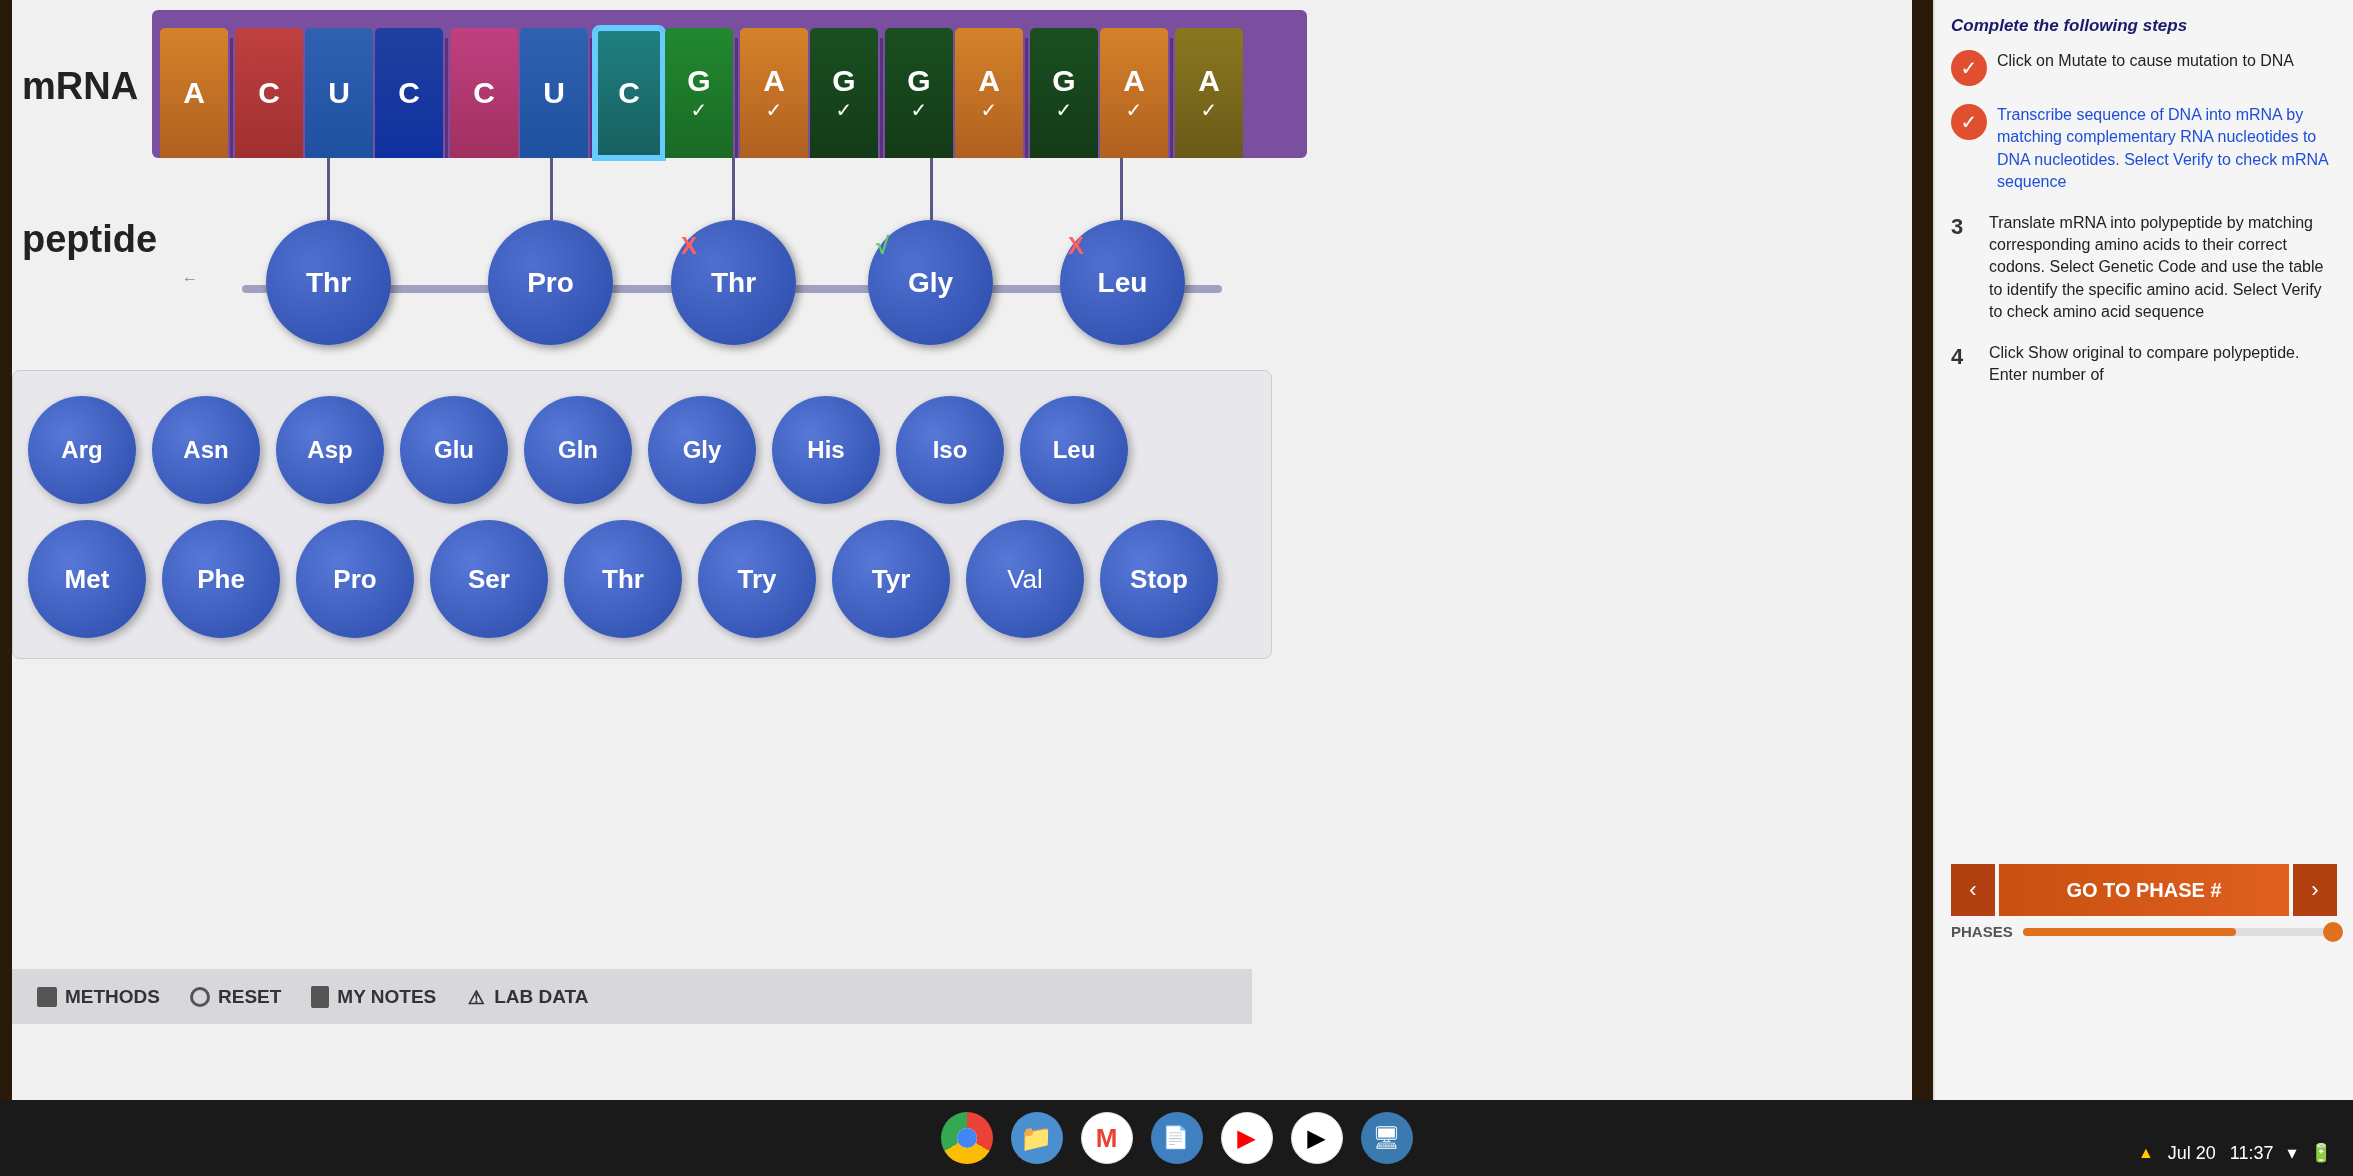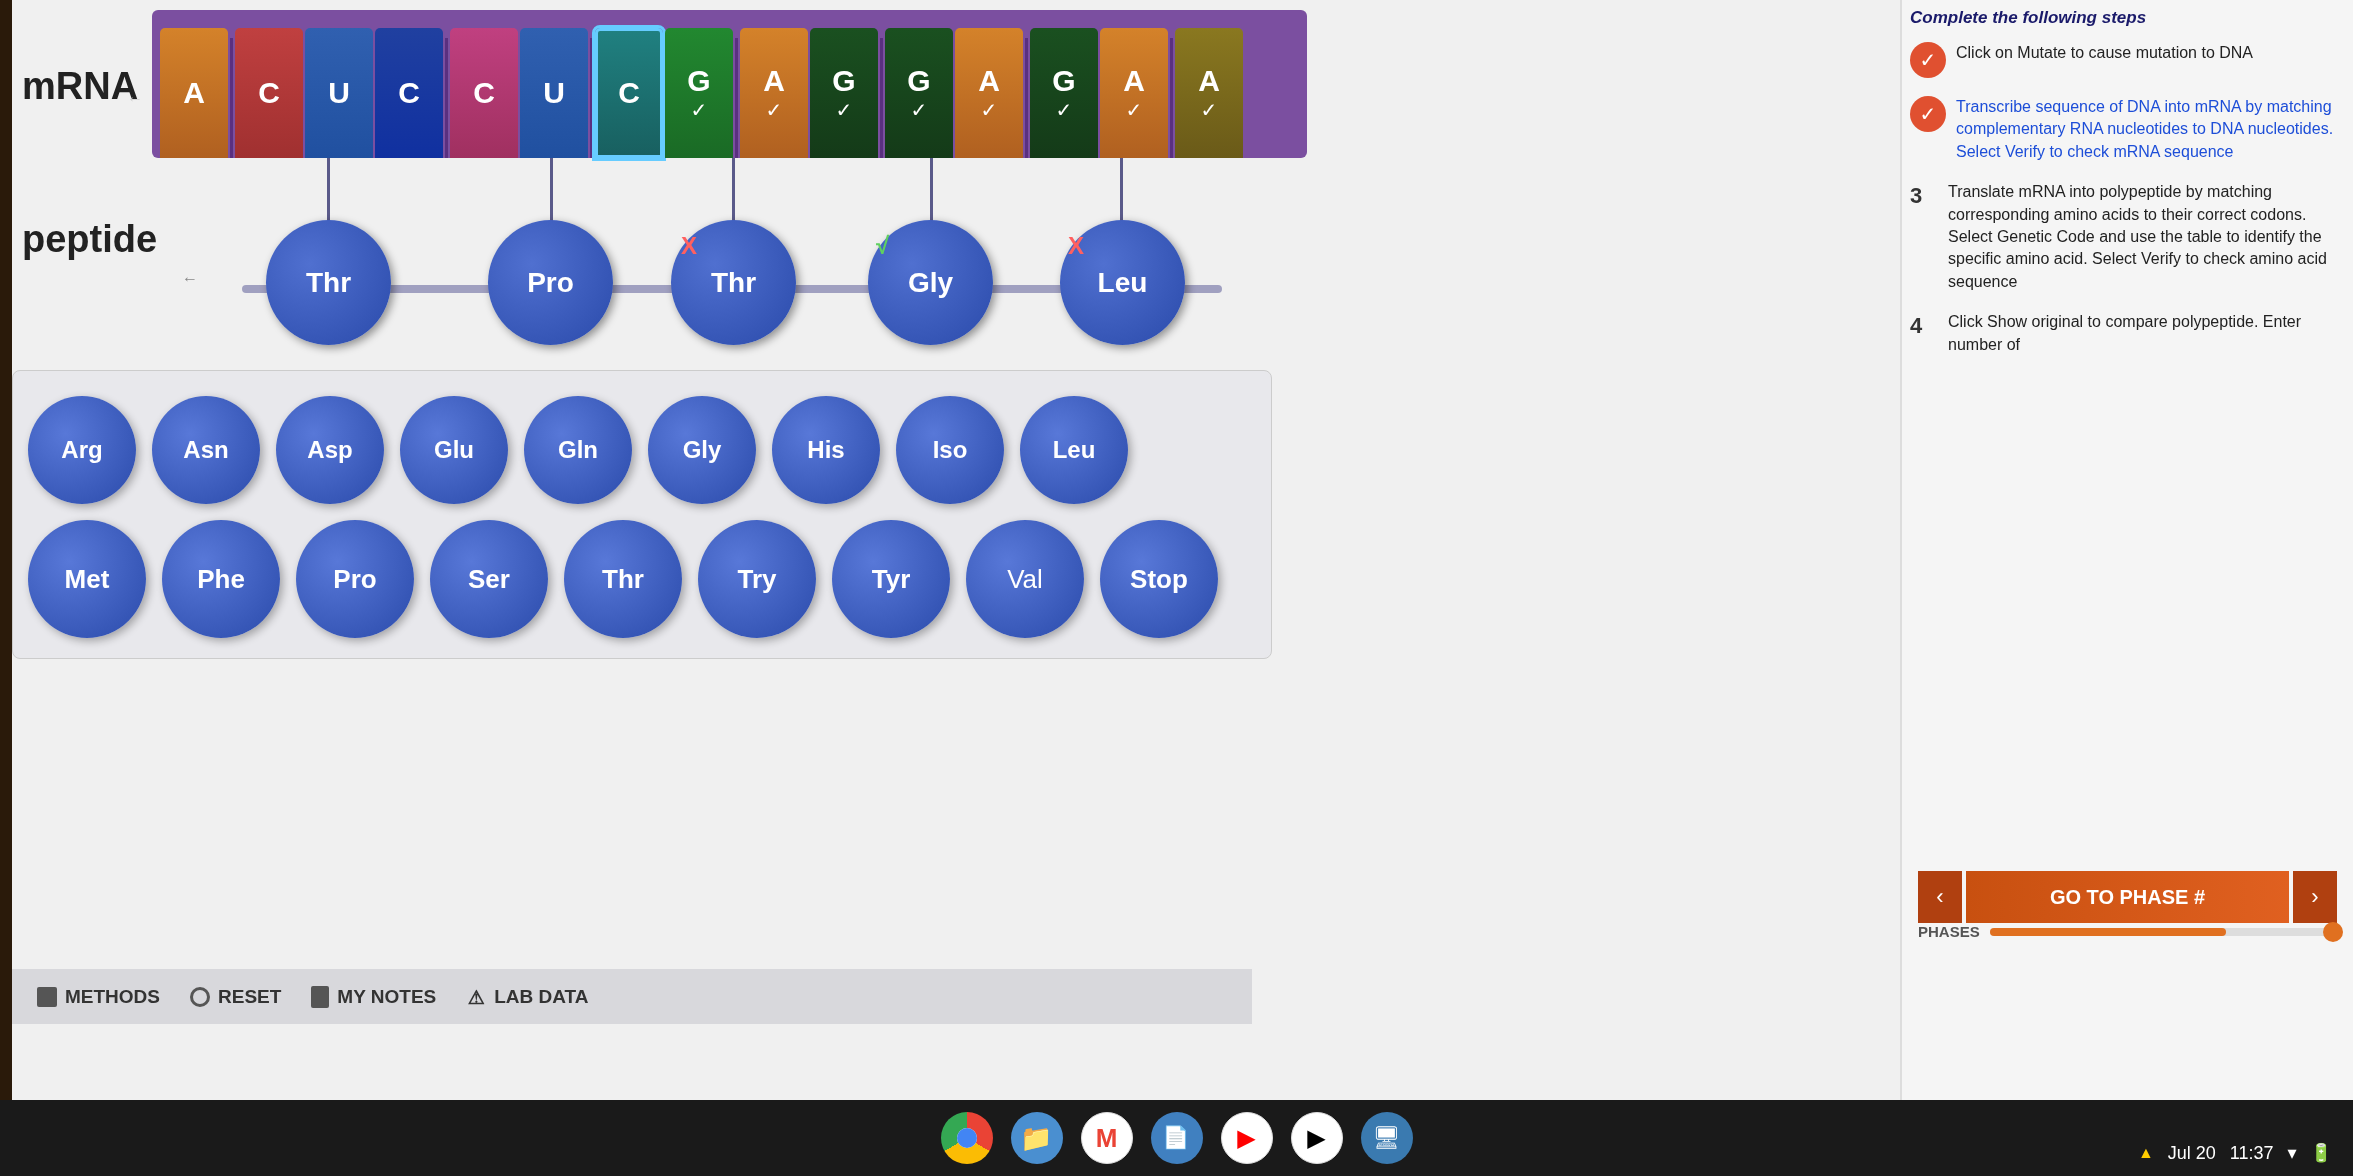--- a/index.html
+++ b/index.html
@@ -203,21 +203,21 @@
 
     <button style="display:flex; align-items:center; gap:8px; background:none; border:none; cursor:pointer; color:#333; font-size:19px; font-weight:bold;">
       <span style="display:inline-block; width:20px; height:22px;">⚠</span>
       <span>LAB DATA</span>
     </button>
 
   </div>
 
 </div>
 
-<div style="position:absolute; right:0; top:0; width:453px; height:1100px; background:#f5f5f5; border-left:2px solid #ddd; padding:8px;">
+<div style="position:absolute; right:0; top:0; width:420px; height:1100px; background:#f5f5f5; border-left:2px solid #ddd; padding:16px;">
 
   <div style="font-size:17px; font-weight:bold; color:#1a1a6a; margin-bottom:14px; font-style:italic;">Complete the following steps</div>
 
   <div style="display:flex; gap:10px; margin-bottom:18px; align-items:flex-start;">
     <div style="width:36px; height:36px; border-radius:50%; background:#e05030; display:flex; align-items:center; justify-content:center; color:white; font-size:20px; flex-shrink:0;">✓</div>
     <div style="font-size:16px; color:#222; line-height:1.4;">Click on Mutate to cause mutation to DNA</div>
   </div>
 
   <div style="display:flex; gap:10px; margin-bottom:18px; align-items:flex-start;">
     <div style="width:36px; height:36px; border-radius:50%; background:#e05030; display:flex; align-items:center; justify-content:center; color:white; font-size:20px; flex-shrink:0;">✓</div>
@@ -234,21 +234,21 @@
     <div style="font-size:16px; color:#222; line-height:1.4;">Click Show original to compare polypeptide. Enter number of</div>
   </div>
 
   <div style="position:absolute; bottom:160px; left:16px; right:16px;">
     <div style="display:flex; gap:4px;">
       <button style="width:44px; height:52px; background:#b04010; color:white; font-size:22px; border:none; cursor:pointer; display:flex; align-items:center; justify-content:center;">‹</button>
       <button style="flex:1; height:52px; background:linear-gradient(90deg, #c85010, #e06020); color:white; font-size:20px; font-weight:bold; border:none; cursor:pointer;">GO TO PHASE #</button>
       <button style="width:44px; height:52px; background:#b04010; color:white; font-size:22px; border:none; cursor:pointer; display:flex; align-items:center; justify-content:center;">›</button>
     </div>
 
-    <div style="display:flex; align-items:center; gap:10px; margin-top:0;">
+    <div style="display:flex; align-items:center; gap:10px; margin-top:7px;">
       <span style="font-size:15px; color:#555; font-weight:bold;">PHASES</span>
       <div style="flex:1; height:8px; background:#ddd; border-radius:4px; position:relative;">
         <div style="position:absolute; left:0; top:0; height:100%; width:68%; background:#e07020; border-radius:4px;"></div>
         <div style="position:absolute; right:-6px; top:-6px; width:20px; height:20px; border-radius:50%; background:#e07020;"></div>
       </div>
     </div>
   </div>
 
 </div>
 

